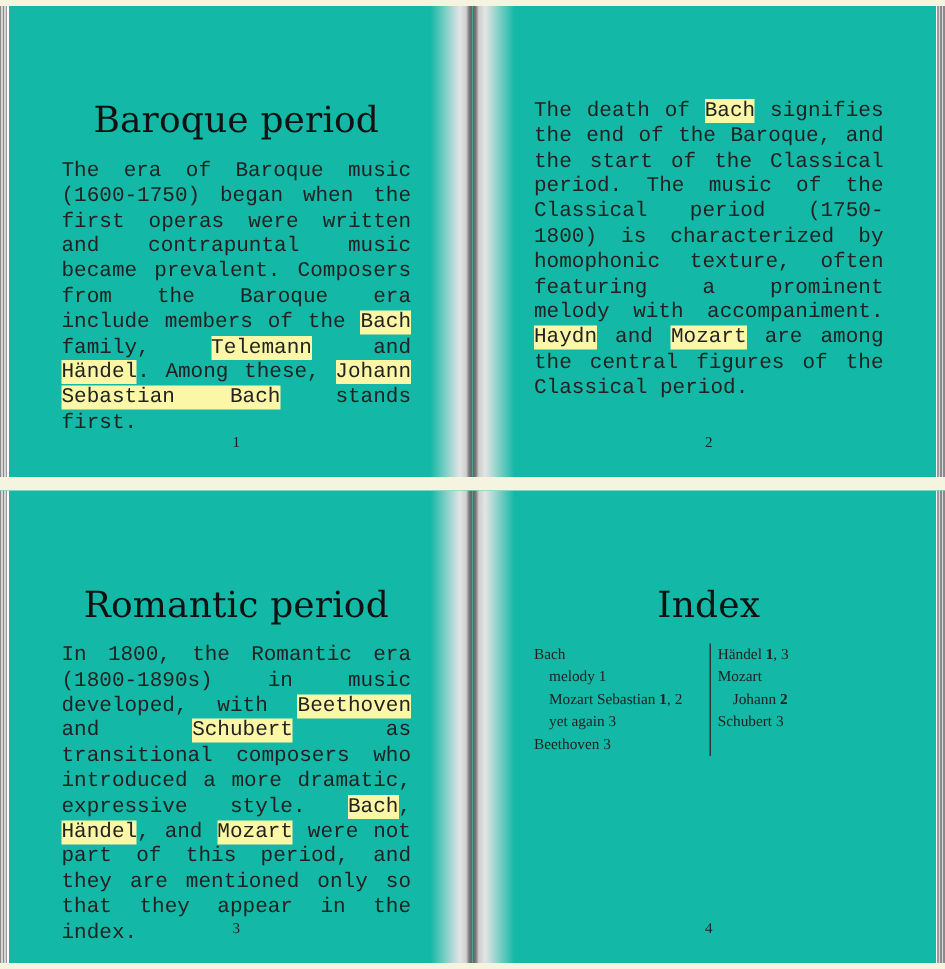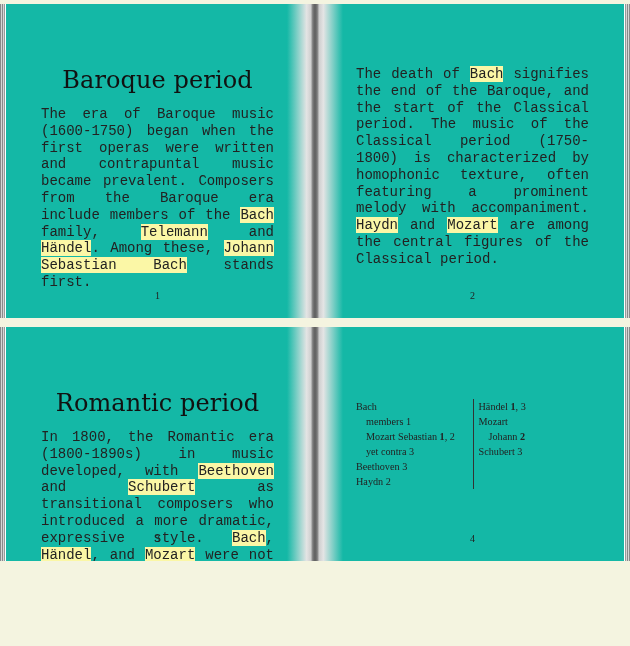--- a/index.html
+++ b/index.html
@@ -7,21 +7,21 @@
     width: 630px; height: 646px; overflow: hidden;
     background: #f4f4e0;
     font-family: "DejaVu Serif", "Liberation Serif", serif;
     color: #1a1a1a;
     position: relative;
   }
   .spread {
     position: absolute; left: 0; width: 630px; height: 314px;
   }
   .spread.top { top: 4px; }
-  .spread.bottom { top: 327px; height: 234px; }
+  .spread.bottom { top: 327px; height: 315px; }
   .page {
     position: absolute; top: 0; height: 100%; width: 315px;
     background: #14b8a6; box-sizing: border-box; overflow: hidden;
   }
   .page.left { left: 0; }
   .page.right { left: 315px; }
   
   .page.left::before {
     content: ""; position: absolute; left: 0; top: 0; bottom: 0; width: 6px;
     background: linear-gradient(to right, #8a8a8a 0 1px, #d6d6d6 1px 2px, #8a8a8a 2px 3px, #d6d6d6 3px 4px, #9a9a9a 4px 5px, #fff 5px);
@@ -89,28 +89,28 @@
 <div class="spread bottom">
   <div class="page left">
     <div class="content">
       <h1>Romantic period</h1>
       <p class="para"><span>In 1800, the Romantic era (1800-1890s) in mu­sic developed, with </span><span class="hl">Beethoven</span><span> and </span><span class="hl">Schubert</span><span> as transitional composers who introduced a more dramatic, expressive style. </span><span class="hl">Bach</span><span>, </span><span class="hl">Händel</span><span>, and </span><span class="hl">Mozart</span><span> were not part of this period, and they are mentioned only so that they appear in the index.</span></p>
     </div>
     <div class="pagenum">3</div>
   </div>
   <div class="page right">
     <div class="content">
+      <h1>Index</h1>
       <div class="index-cols">
         <div class="index-col left-col">
             <div class="entry"><span>Bach</span></div>
-            <div class="entry sub"><span>members</span> <span>1</span></div>
+            <div class="entry sub"><span>melody</span> <span>1</span></div>
             <div class="entry sub"><span>Mozart Sebastian</span> <b>1</b>, <span>2</span></div>
-            <div class="entry sub"><span>yet contra</span> <span>3</span></div>
+            <div class="entry sub"><span>yet again</span> <span>3</span></div>
             <div class="entry"><span>Beethoven</span> <span>3</span></div>
-            <div class="entry"><span>Haydn</span> <span>2</span></div>
           </div>
         <div class="index-col right-col">
             <div class="entry"><span>Händel</span> <b>1</b>, <span>3</span></div>
             <div class="entry"><span>Mozart</span></div>
             <div class="entry sub"><span>Johann</span> <b>2</b></div>
             <div class="entry"><span>Schubert</span> <span>3</span></div>
           </div>
       </div>
     </div>
     <div class="pagenum">4</div>

